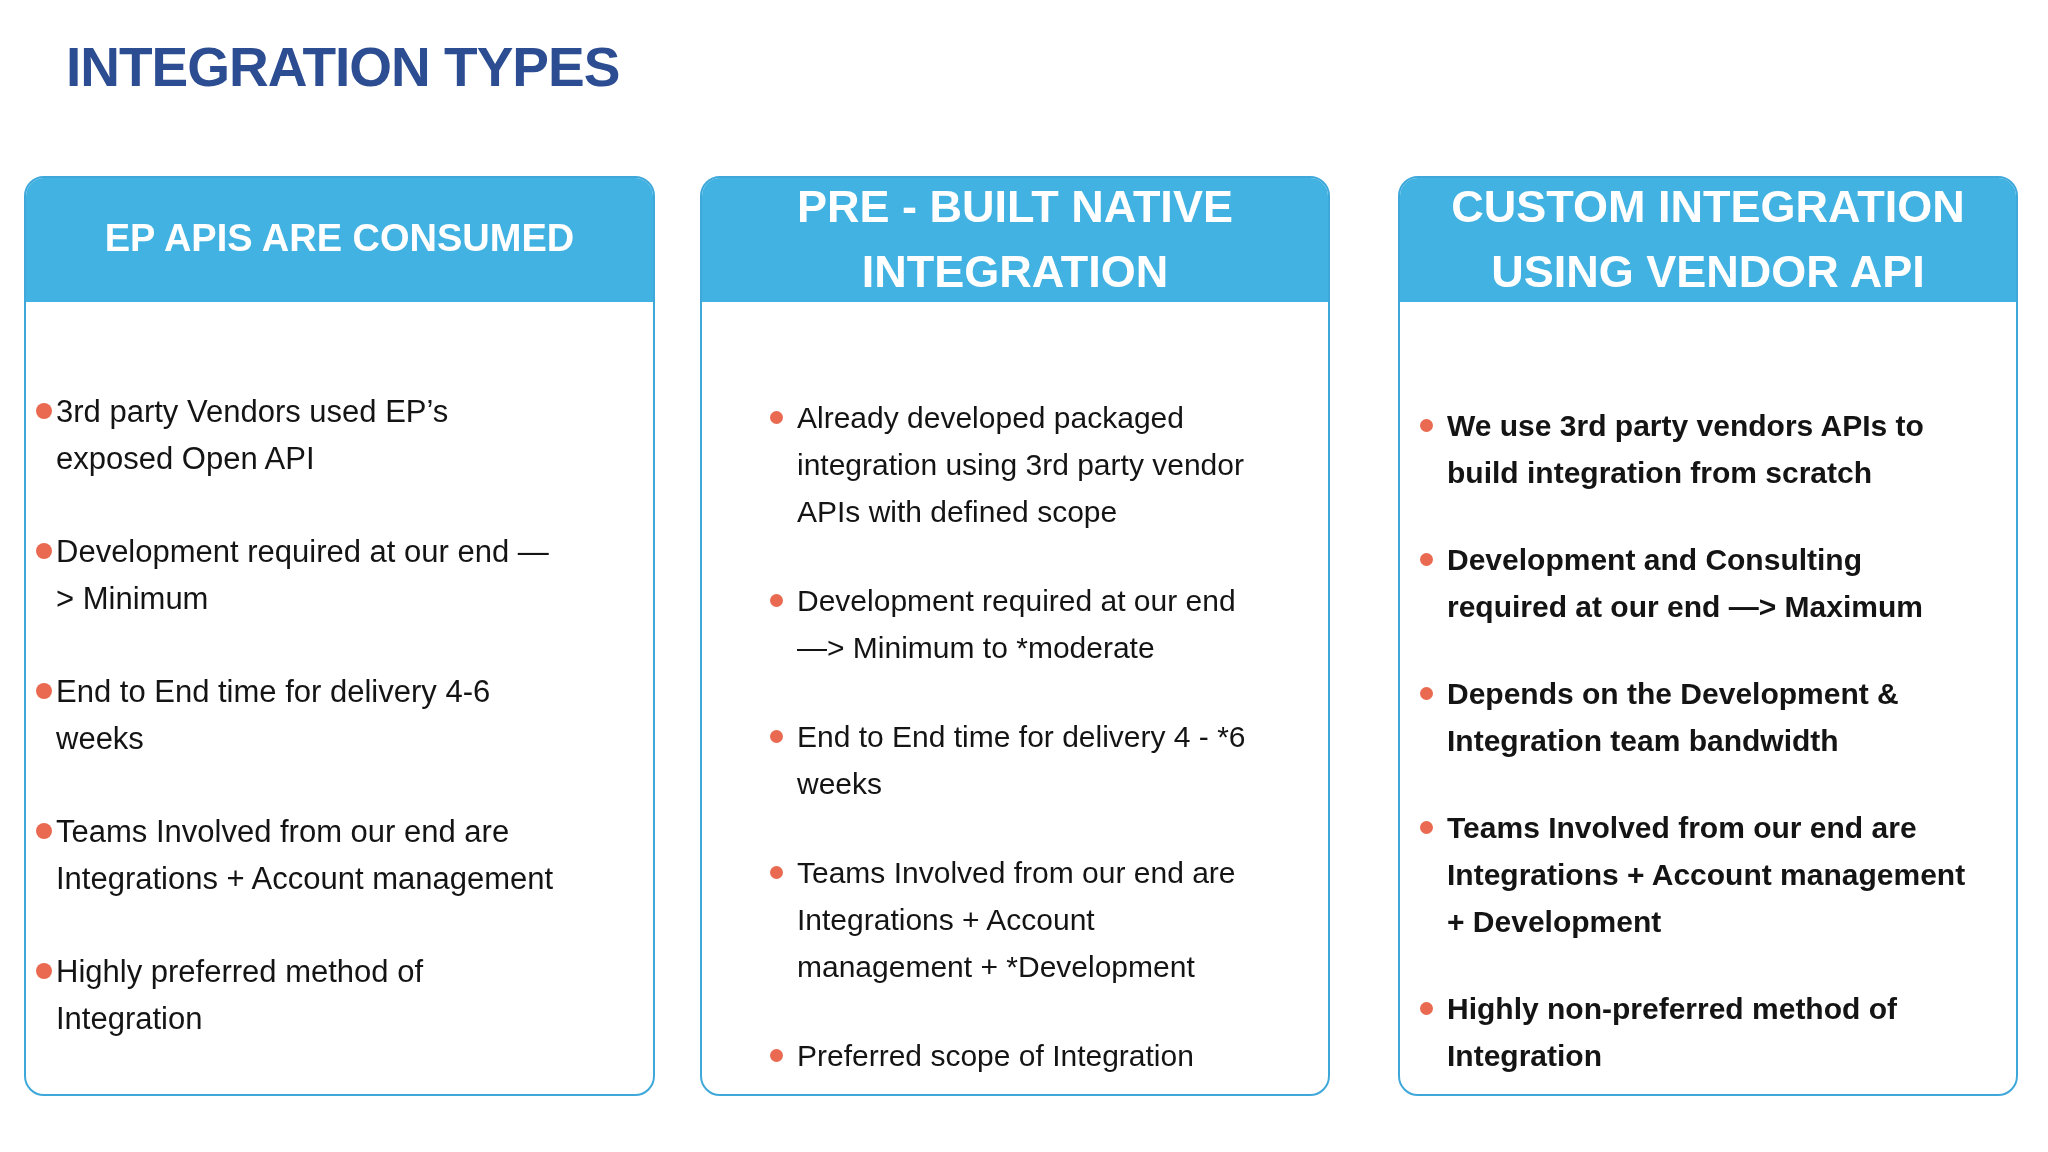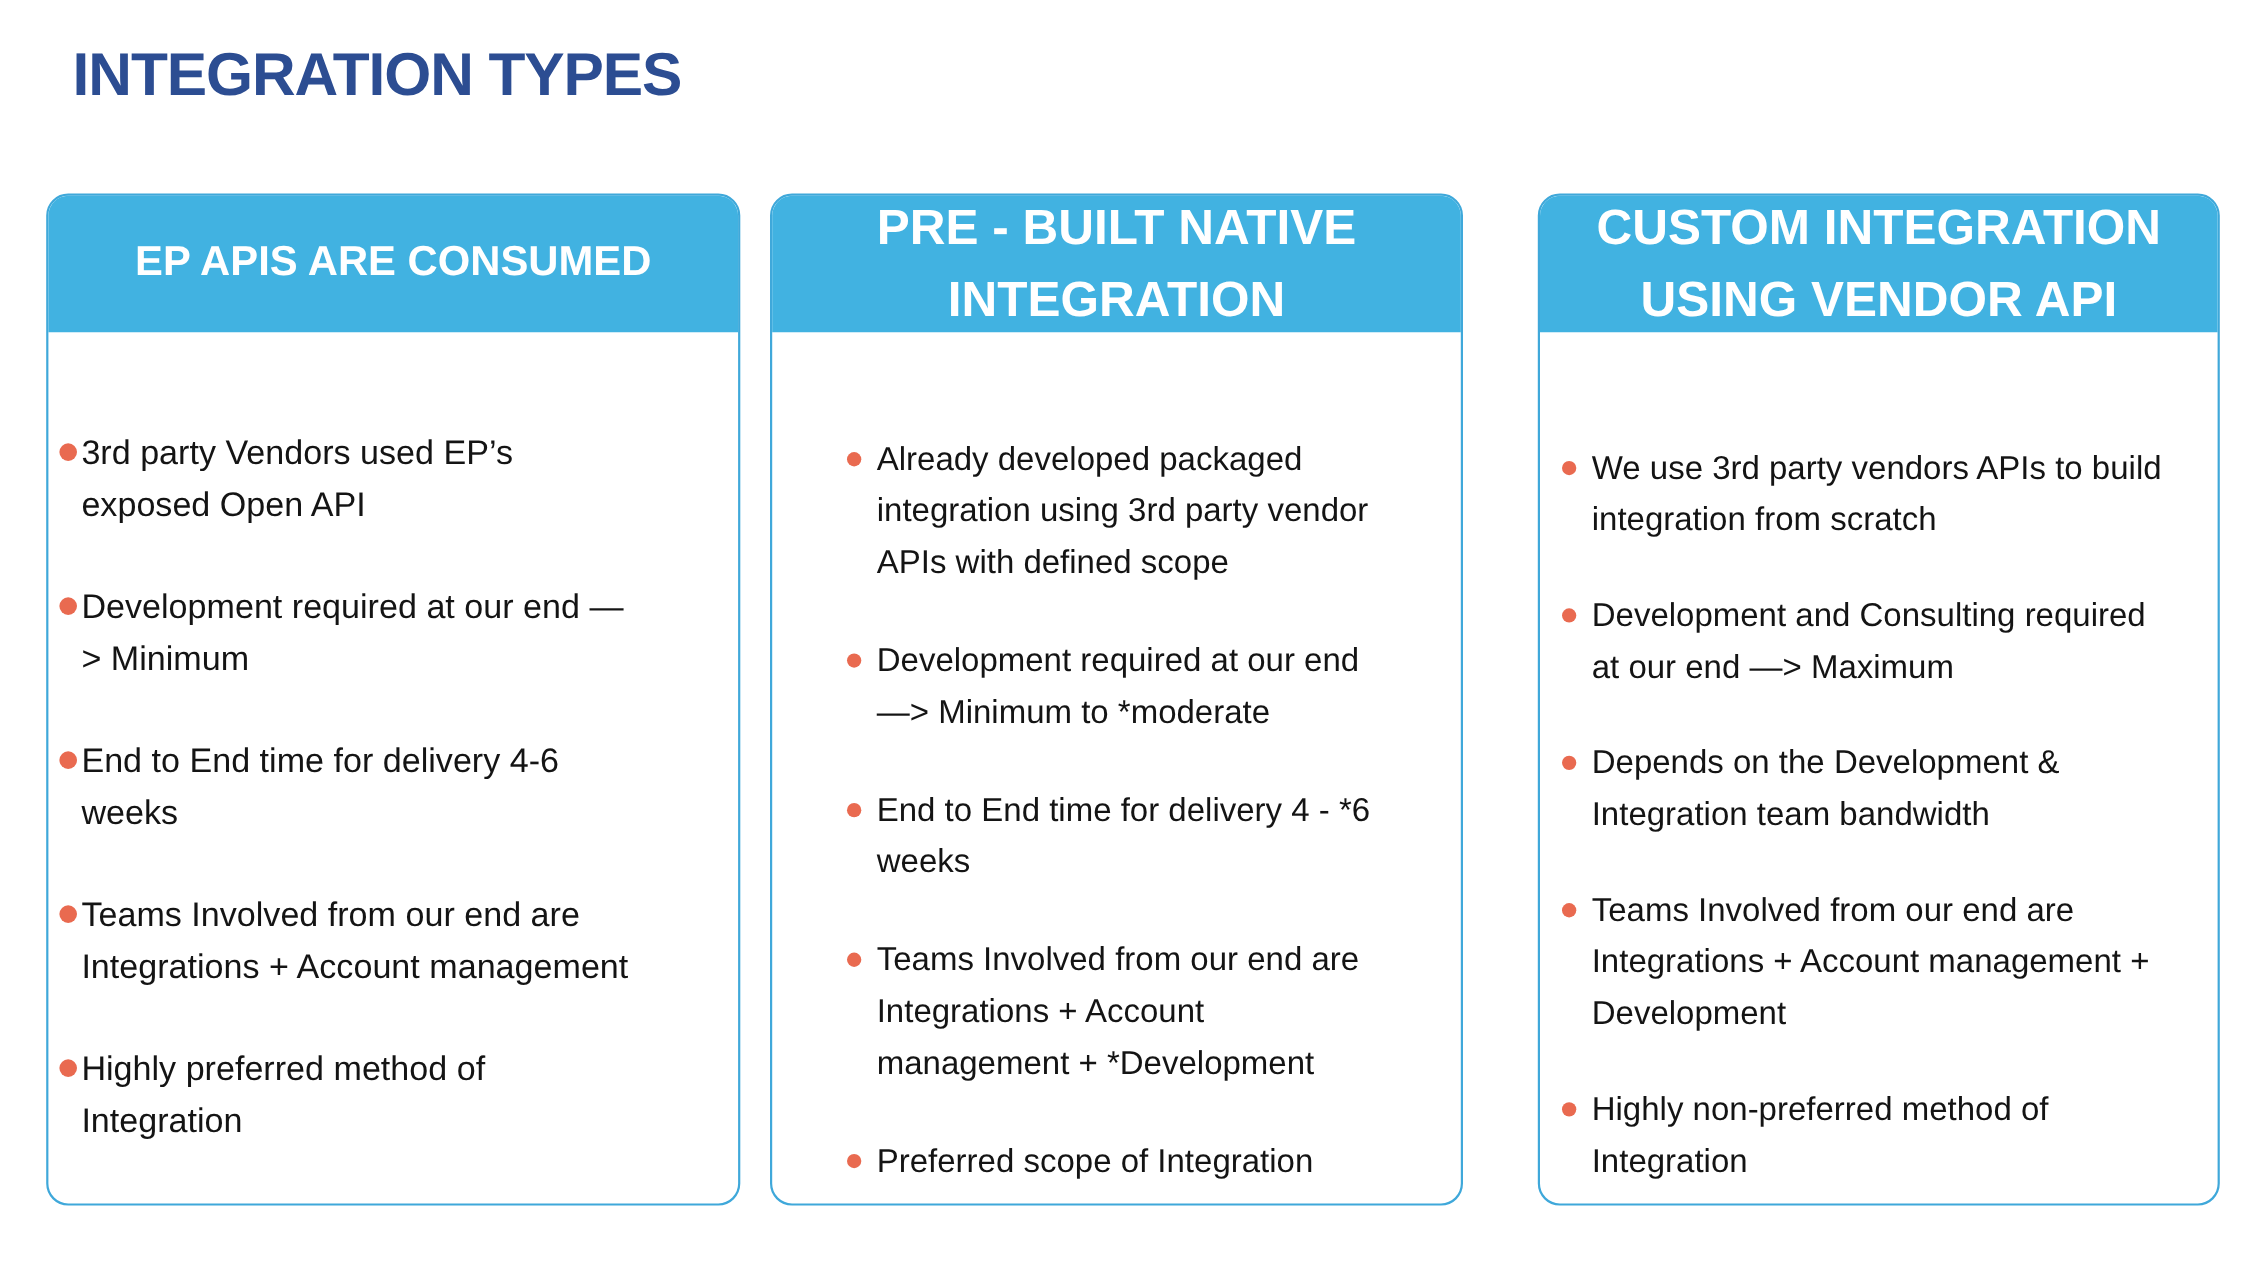--- a/index.html
+++ b/index.html
@@ -31,21 +31,21 @@
   .card{
     position:absolute;
     top:176px;
     height:920px;
     background:#ffffff;
     border:2px solid var(--card-border-blue);
     border-radius:20px;
     box-sizing:border-box;
     overflow:hidden;
   }
-  .card1{left:42px;width:631px;}
+  .card1{left:24px;width:631px;}
   .card2{left:700px;width:630px;}
   .card3{left:1398px;width:620px;}
   .card-header{
     height:126px;
     margin:-2px -2px 0 -2px;
     background:var(--header-blue);
     border-radius:18px 18px 0 0;
     display:flex;
     align-items:center;
     justify-content:center;
@@ -54,21 +54,21 @@
   .card-header-text{
     color:var(--header-text);
     font-weight:bold;
     white-space:pre-line;
   }
   .card1 .card-header-text{font-size:38px;line-height:1.3;}
   .card2 .card-header-text,.card3 .card-header-text{font-size:45px;line-height:1.45;}
   .card-body{box-sizing:border-box;}
   .card1 .card-body{padding:86px 18px 0 10px;}
   .card2 .card-body{padding:92px 18px 0 20px;margin-left:48px;}
-  .card3 .card-body{padding:100px 2px 0 20px;}
+  .card3 .card-body{padding:100px 2px 0 20px;font-weight:bold;}
   .bullet-list{list-style:none;margin:0;padding:0;}
   .bullet{
     display:flex;
     align-items:flex-start;
     color:var(--body-text);
   }
   .card1 .bullet{gap:4px;margin-bottom:46px;font-size:31px;line-height:47px;}
   .card2 .bullet{gap:14px;margin-bottom:42px;font-size:30px;line-height:47px;}
   .card3 .bullet{gap:14px;margin-bottom:40px;font-size:30px;line-height:47px;}
   .dot{

